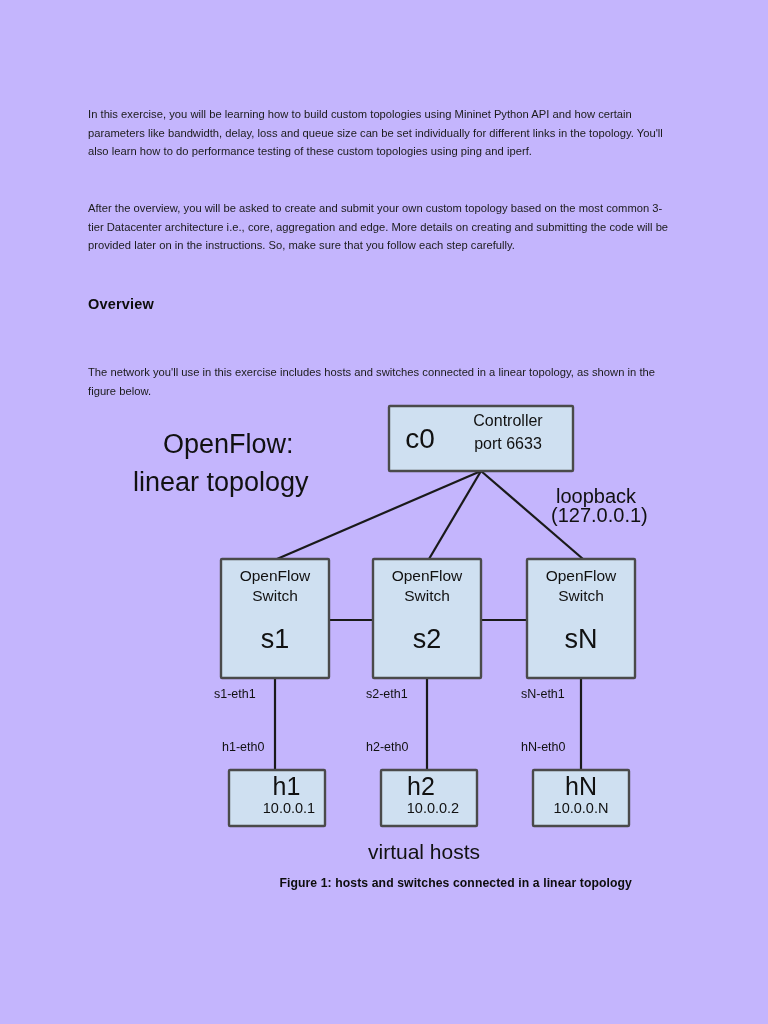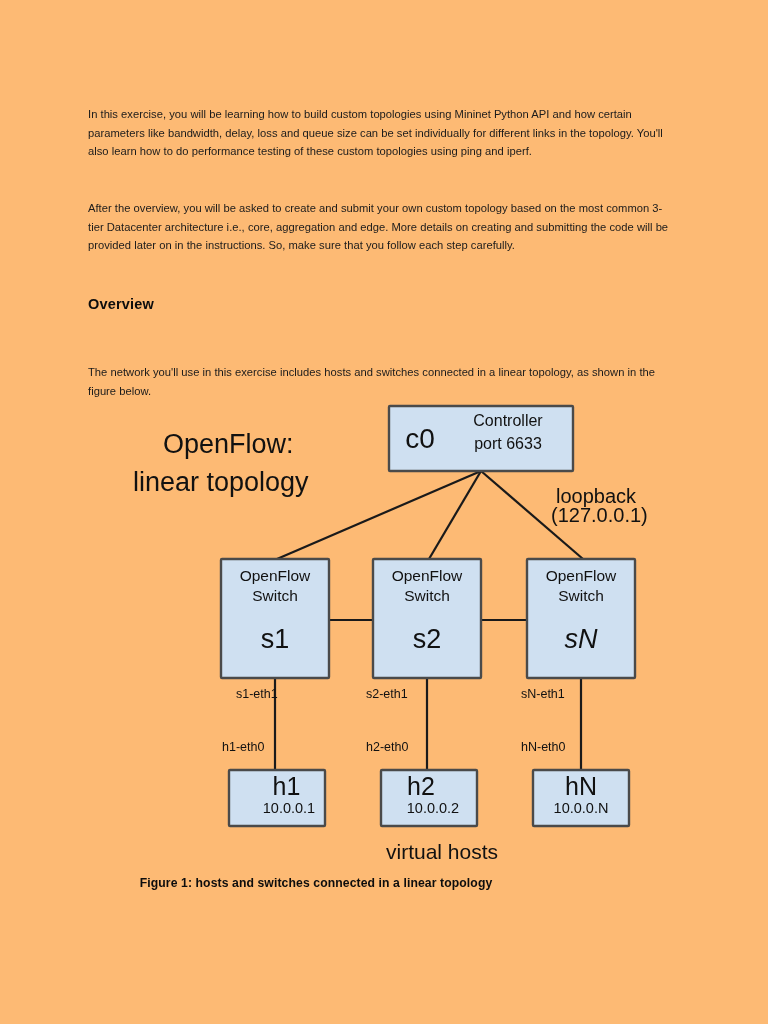--- a/index.html
+++ b/index.html
@@ -13,21 +13,21 @@
     position: relative;
     font-family: "Liberation Sans", sans-serif;
     color: #000000;
     overflow: hidden;
   }
   .page {
     position: absolute;
     left: 0; top: 0;
     width: 768px;
     height: 1024px;
-    background: #fdba74;
+    background: #c4b5fd;
   }
 
   
   .para {
     position: absolute;
     left: 88px;
     width: 582px;
     font-size: 11.2px;
     line-height: 18.4px;
     letter-spacing: 0.02px;
@@ -121,21 +121,21 @@
     position: absolute;
     font-size: 21px;
     color: #111111;
     white-space: nowrap;
   }
   .caption {
     position: absolute;
     left: 0;
     width: 632px;
     top: 876px;
-    text-align: center;
+    text-align: right;
     font-size: 12.2px;
     font-weight: bold;
     color: #0d0d0d;
     letter-spacing: 0.1px;
   }
 </style>
 </head>
 <body>
 
 <div class="page">
@@ -193,38 +193,38 @@
     <div class="box-label sw-top" style="left:221px; top:176px; width:108px;">OpenFlow</div>
     <div class="box-label sw-top" style="left:221px; top:196px; width:108px;">Switch</div>
     <div class="box-label sw-id" style="left:221px; top:234px; width:108px;">s1</div>
 
     <div class="box-label sw-top" style="left:373px; top:176px; width:108px;">OpenFlow</div>
     <div class="box-label sw-top" style="left:373px; top:196px; width:108px;">Switch</div>
     <div class="box-label sw-id" style="left:373px; top:234px; width:108px;">s2</div>
 
     <div class="box-label sw-top" style="left:527px; top:176px; width:108px;">OpenFlow</div>
     <div class="box-label sw-top" style="left:527px; top:196px; width:108px;">Switch</div>
-    <div class="box-label sw-id" style="left:527px; top:234px; width:108px;font-style:italic;">sN</div>
-
-    <div class="iface" style="left:236px; top:297px;text-align:right;">s1-eth1</div>
+    <div class="box-label sw-id" style="left:527px; top:234px; width:108px;">sN</div>
+
+    <div class="iface" style="left:214px; top:297px;text-align:right;">s1-eth1</div>
     <div class="iface" style="left:222px; top:350px;">h1-eth0</div>
 
     <div class="iface" style="left:366px; top:297px;">s2-eth1</div>
     <div class="iface" style="left:366px; top:350px;">h2-eth0</div>
 
     <div class="iface" style="left:521px; top:297px;">sN-eth1</div>
     <div class="iface" style="left:521px; top:350px;">hN-eth0</div>
 
     <div class="box-label host-id" style="left:229px; top:383px; width:115px;">h1</div>
     <div class="box-label host-ip" style="left:229px; top:410px; width:120px;">10.0.0.1</div>
 
     <div class="box-label host-id" style="left:381px; top:383px; width:80px;">h2</div>
     <div class="box-label host-ip" style="left:381px; top:410px; width:104px;">10.0.0.2</div>
 
     <div class="box-label host-id" style="left:533px; top:383px; width:96px;">hN</div>
     <div class="box-label host-ip" style="left:533px; top:410px; width:96px;">10.0.0.N</div>
 
-    <div class="vhosts" style="left:386px; top:450px;">virtual hosts</div>
+    <div class="vhosts" style="left:368px; top:450px;">virtual hosts</div>
   </div>
 
   <div class="caption">Figure 1: hosts and switches connected in a linear topology</div>
 
 </div>
 
 </body></html>

